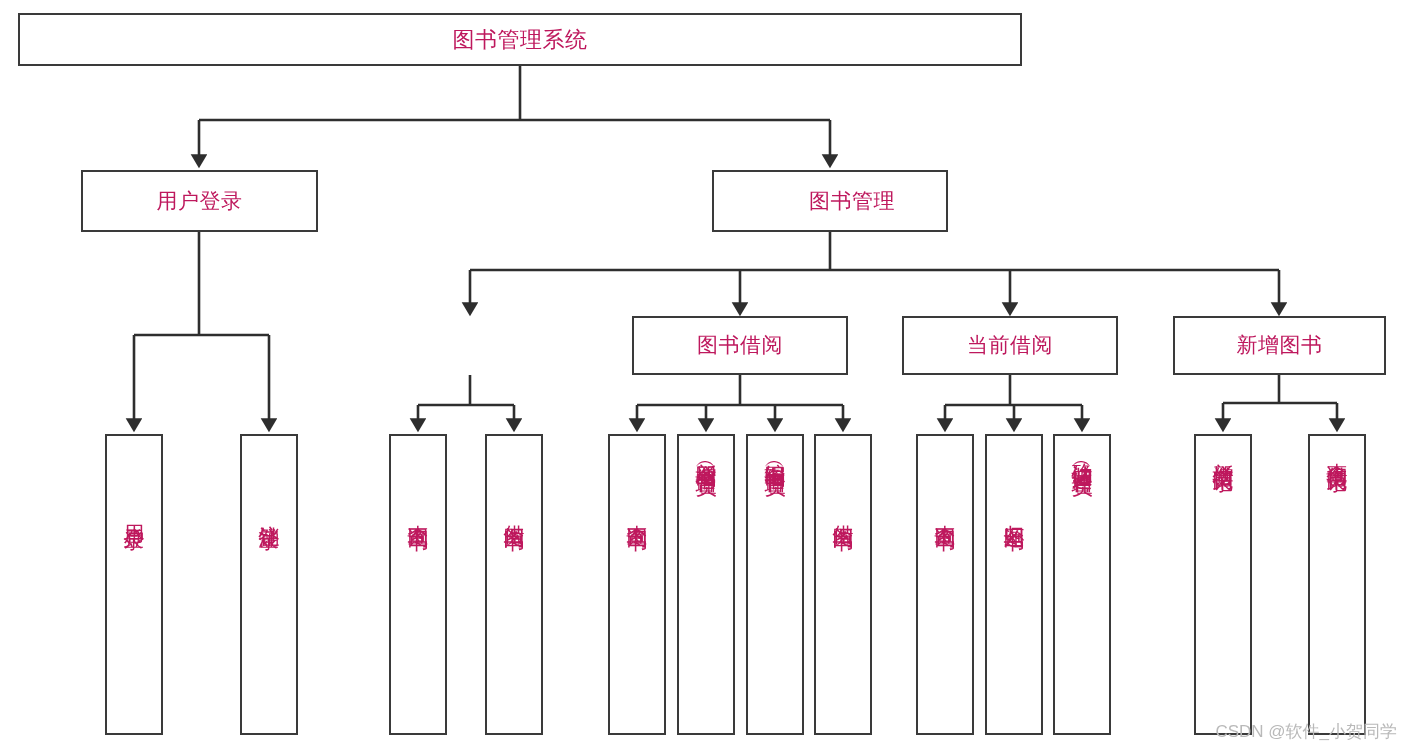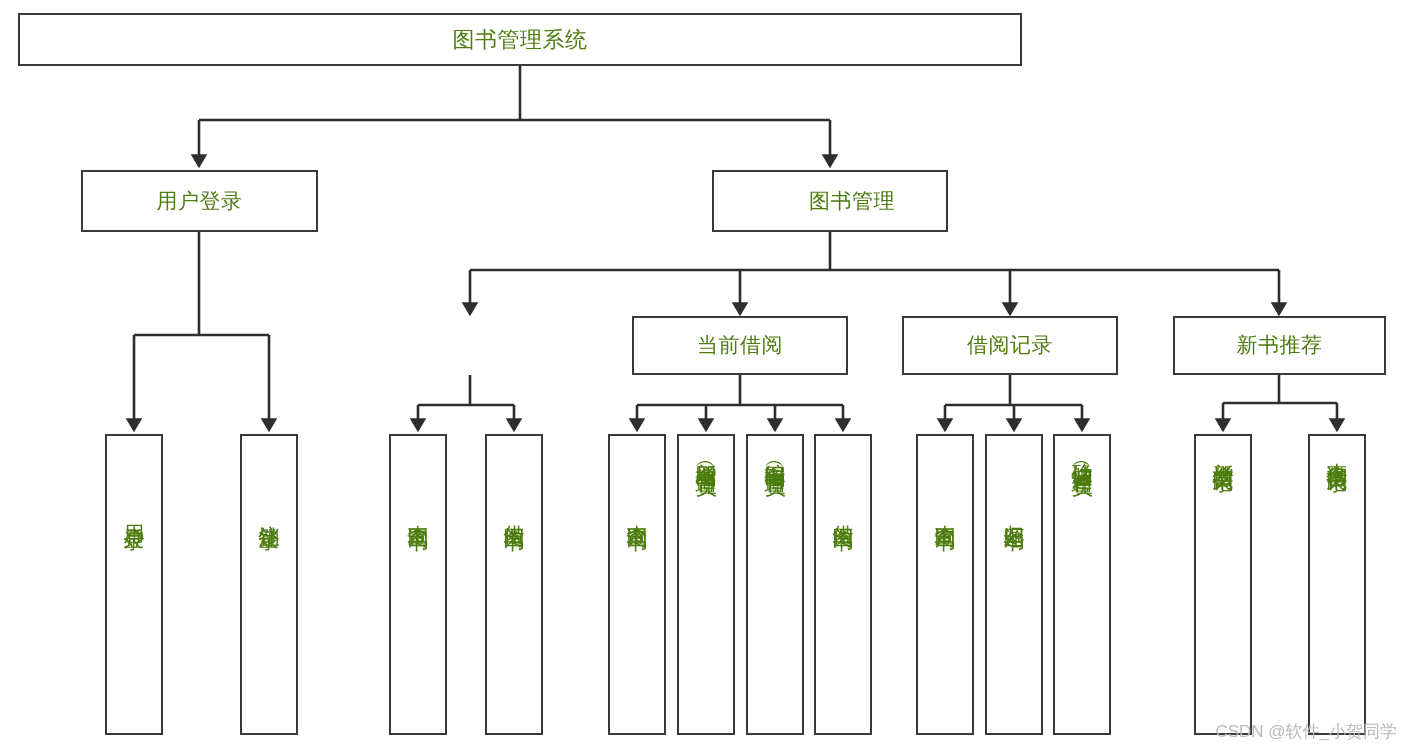--- a/index.html
+++ b/index.html
@@ -24,21 +24,21 @@
     pointer-events: none;
   }
   .node {
     position: absolute;
     box-sizing: border-box;
     border: 2px solid #3a3a3a;
     background: #ffffff;
     display: flex;
     align-items: center;
     justify-content: center;
-    color: #4d7c0f;
+    color: #be185d;
   }
   .node .lbl {
     display: block;
     text-align: center;
     line-height: 1.18;
   }
   .node.horiz .lbl {
     font-size: 21px;
     letter-spacing: 0.5px;
   }
@@ -135,27 +135,27 @@
   </div>
 
   <div class="node horiz" style="left:81px; top:170px; width:237px; height:62px;">
     <span class="lbl">用户登录</span>
   </div>
   <div class="node horiz" style="left:712px; top:170px; width:236px; height:62px;padding-left:44px;">
     <span class="lbl">图书管理</span>
   </div>
 
   <div class="node horiz" style="left:632px; top:316px; width:216px; height:59px;">
+    <span class="lbl">图书借阅</span>
+  </div>
+  <div class="node horiz" style="left:902px; top:316px; width:216px; height:59px;">
     <span class="lbl">当前借阅</span>
   </div>
-  <div class="node horiz" style="left:902px; top:316px; width:216px; height:59px;">
-    <span class="lbl">借阅记录</span>
-  </div>
   <div class="node horiz" style="left:1173px; top:316px; width:213px; height:59px;">
-    <span class="lbl">新书推荐</span>
+    <span class="lbl">新增图书</span>
   </div>
 
   <div class="node vert mid" style="left:105px; top:434px; width:58px; height:301px;">
     <span class="lbl">用户登录</span>
   </div>
   <div class="node vert mid" style="left:240px; top:434px; width:58px; height:301px;">
     <span class="lbl">注销登录</span>
   </div>
 
   <div class="node vert mid" style="left:389px; top:434px; width:58px; height:301px;">

